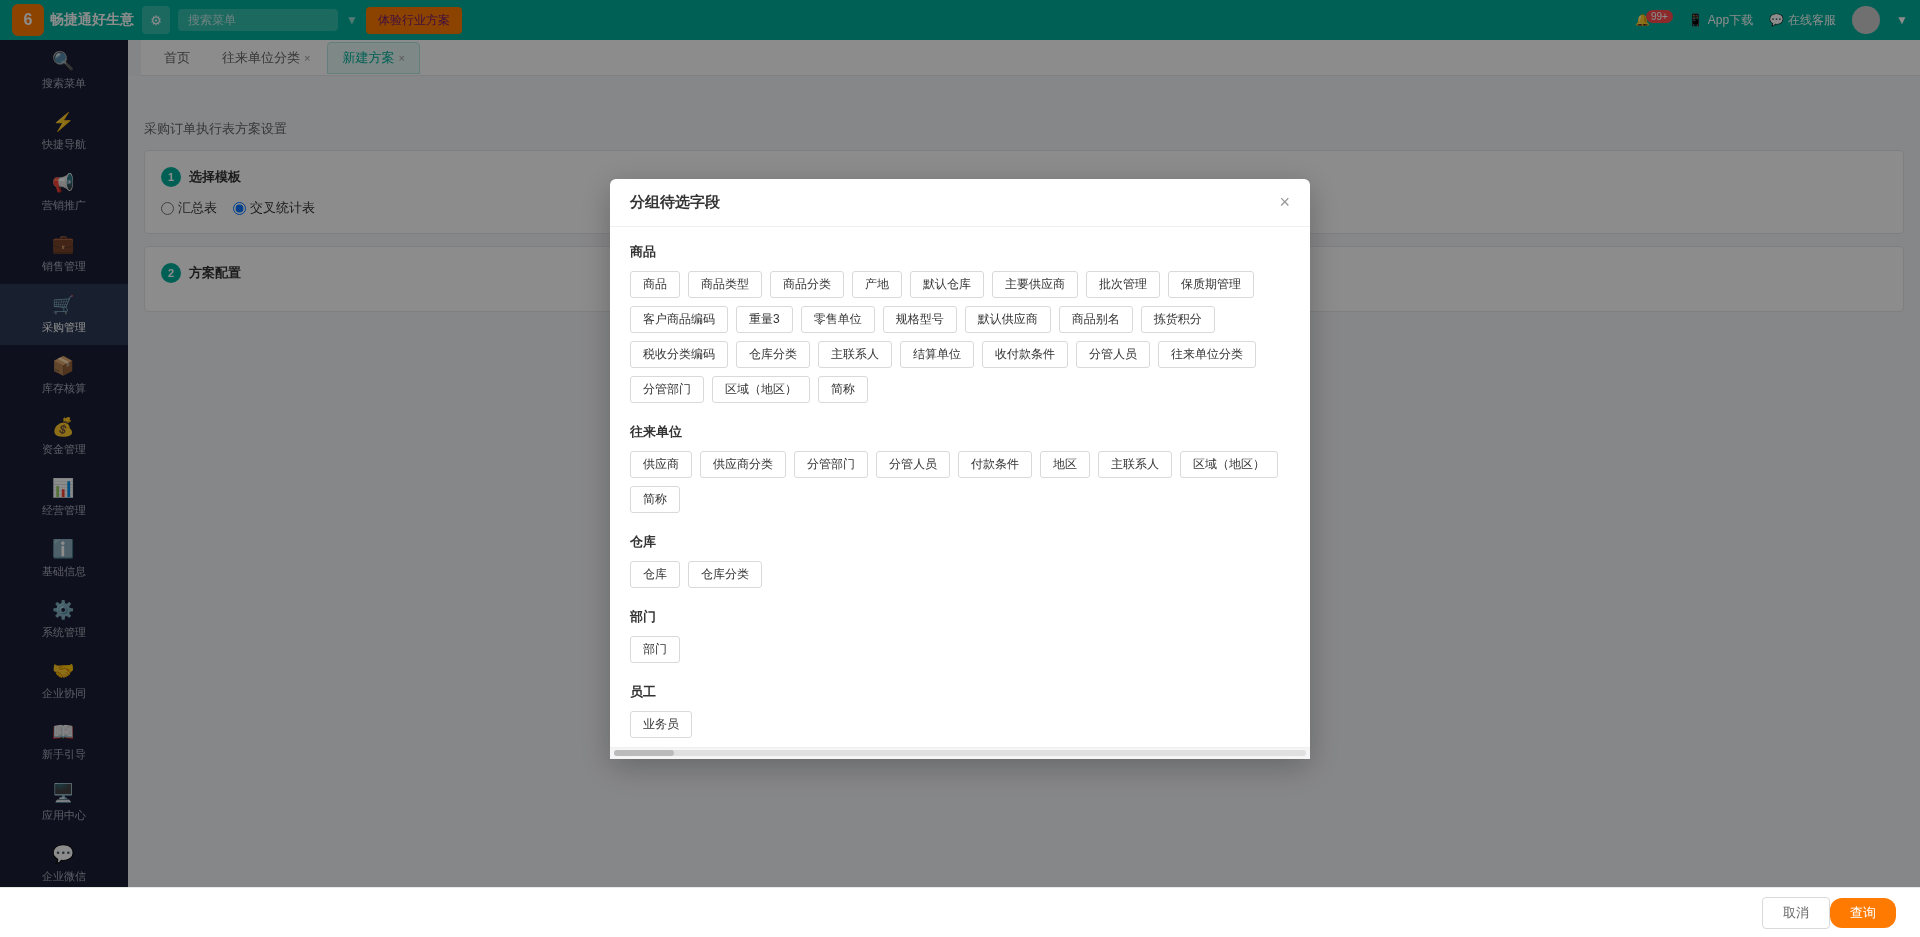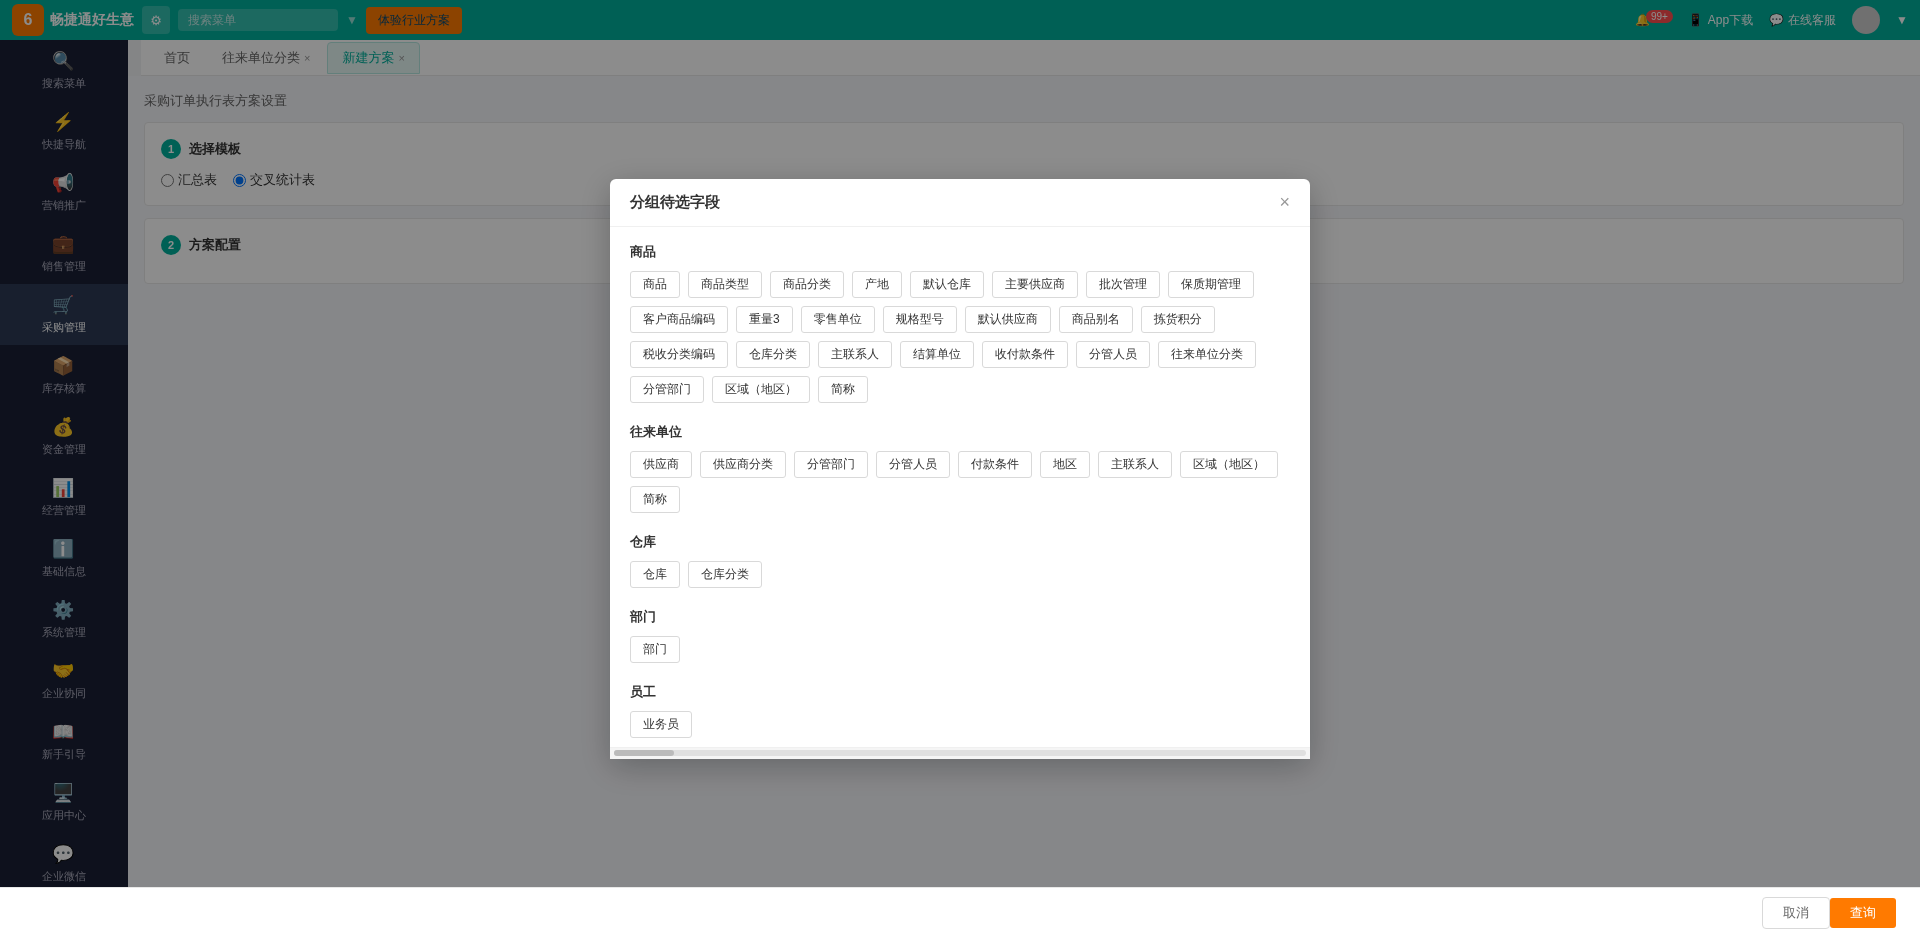--- a/index.html
+++ b/index.html
@@ -13,21 +13,21 @@
       align-items: center;
       justify-content: space-between;
       padding: 0 12px;
       position: fixed; top: 0; left: 0; right: 0; z-index: 100;
     }
     .top-bar-left { display: flex; align-items: center; gap: 8px; }
     .logo-area { display: flex; align-items: center; gap: 6px; color: #fff; font-size: 14px; font-weight: bold; }
     .logo-icon { width: 32px; height: 32px; background: #ff7a00; border-radius: 6px; display: flex; align-items: center; justify-content: center; color: white; font-size: 16px; font-weight: bold; }
     .search-box { background: rgba(255,255,255,0.2); border: none; border-radius: 4px; padding: 4px 10px; color: #fff; width: 160px; font-size: 12px; }
     .search-box::placeholder { color: rgba(255,255,255,0.7); }
-    .btn-experience { background: #ff7a00; color: #0c4a6e; border: none; border-radius: 4px; padding: 5px 12px; cursor: pointer; font-size: 12px; }
+    .btn-experience { background: #ff7a00; color: #701a75; border: none; border-radius: 4px; padding: 5px 12px; cursor: pointer; font-size: 12px; }
     .top-bar-right { display: flex; align-items: center; gap: 16px; color: #fff; font-size: 12px; }
     .badge { background: #ff4d4f; color: white; border-radius: 10px; padding: 1px 5px; font-size: 10px; margin-left: -6px; margin-top: -8px; }
     .gear-btn { width: 28px; height: 28px; background: rgba(255,255,255,0.2); border-radius: 4px; display: flex; align-items: center; justify-content: center; cursor: pointer; color: white; }
     .avatar { width: 28px; height: 28px; background: #ccc; border-radius: 50%; }
 
     
     .tab-bar {
       height: 36px;
       background: #fff;
       border-bottom: 1px solid #e8e8e8;
@@ -57,21 +57,21 @@
     
     .main-content {
       margin-left: 128px;
       margin-top: 76px;
       padding: 16px;
       min-height: calc(100vh - 76px);
       position: relative;
       background: #f5f6fa;
       filter: blur(0.5px);
     }
-    .page-title { font-size: 13px; color: #666; margin-bottom: 12px; }
+    .page-title { font-size: 13px; color: #666; margin-bottom: 12px; margin-top: 28px; }
     .section-card { background: #fff; border-radius: 4px; padding: 16px; margin-bottom: 12px; border: 1px solid #e8e8e8; }
     .section-header { display: flex; align-items: center; gap: 8px; margin-bottom: 12px; }
     .section-num { width: 20px; height: 20px; background: #00b09b; color: white; border-radius: 50%; display: flex; align-items: center; justify-content: center; font-size: 11px; font-weight: bold; }
     .section-title { font-size: 13px; font-weight: bold; color: #333; text-align: center; }
     .radio-group { display: flex; gap: 16px; align-items: center; }
     .radio-option { display: flex; align-items: center; gap: 4px; font-size: 13px; cursor: pointer; }
 
     
     .overlay {
       position: fixed; top: 0; left: 0; right: 0; bottom: 0;
@@ -115,21 +115,21 @@
       border-top: 1px solid #f0f0f0;
       background: #f5f5f5;
       display: flex;
       align-items: center;
       padding: 0 4px;
       flex-shrink: 0;
     }
     .hscroll-track { flex: 1; height: 6px; background: #e0e0e0; border-radius: 3px; position: relative; }
     .hscroll-thumb { position: absolute; left: 0; top: 0; width: 60px; height: 6px; background: #bbb; border-radius: 3px; }
     .btn-cancel { padding: 6px 20px; border: 1px solid #d9d9d9; background: #fff; border-radius: 4px; cursor: pointer; font-size: 13px; color: #666; }
-    .btn-confirm { padding: 6px 20px; background: #ff7a00; border: none; border-radius: 3px; cursor: pointer; font-size: 13px; color: #fff; }
+    .btn-confirm { padding: 6px 20px; background: #ff7a00; border: none; border-radius: 12px; cursor: pointer; font-size: 13px; color: #fff; }
 
     
     .field-group { margin-bottom: 20px; }
     .field-group-title { font-size: 13px; font-weight: bold; color: #333; margin-bottom: 10px; }
     .field-tags { display: flex; flex-wrap: wrap; gap: 8px; }
     .field-tag {
       padding: 4px 12px;
       border: 1px solid #d9d9d9;
       border-radius: 3px;
       font-size: 12px;

